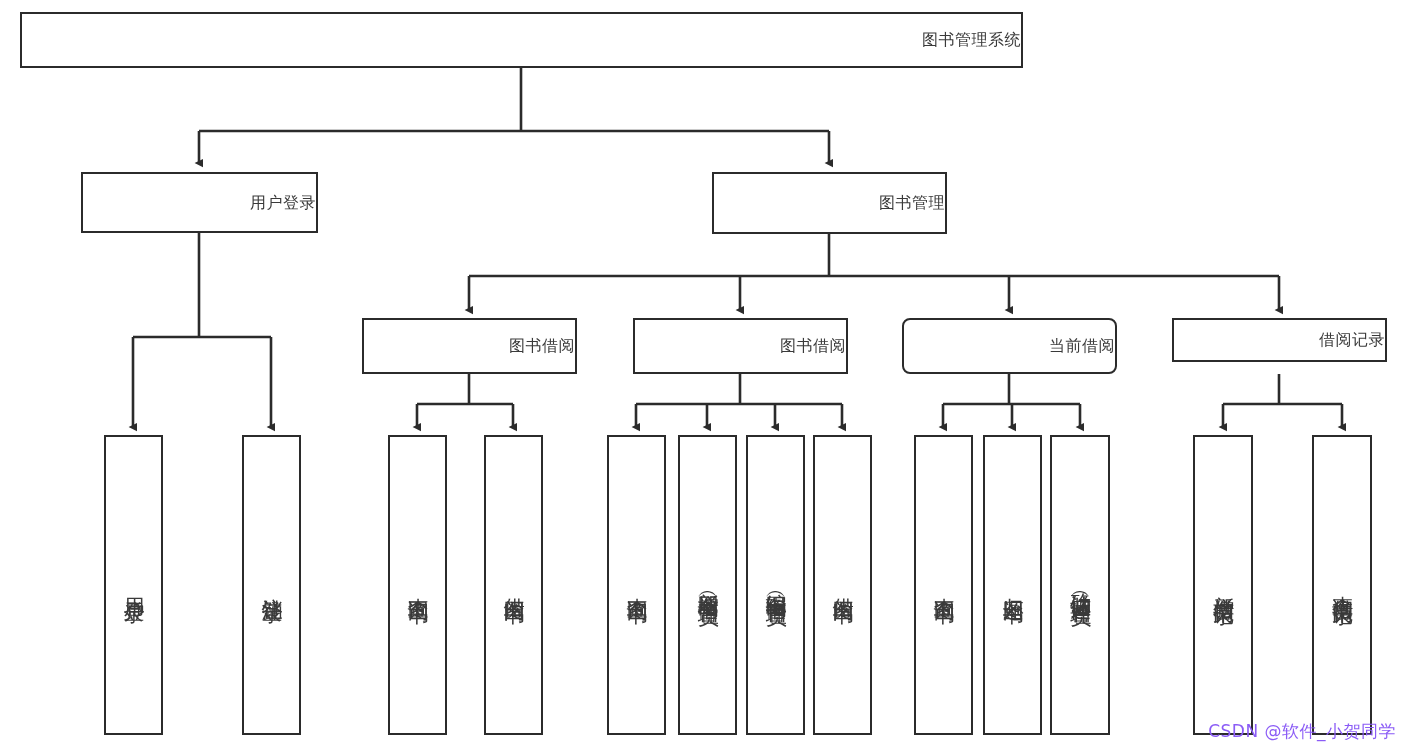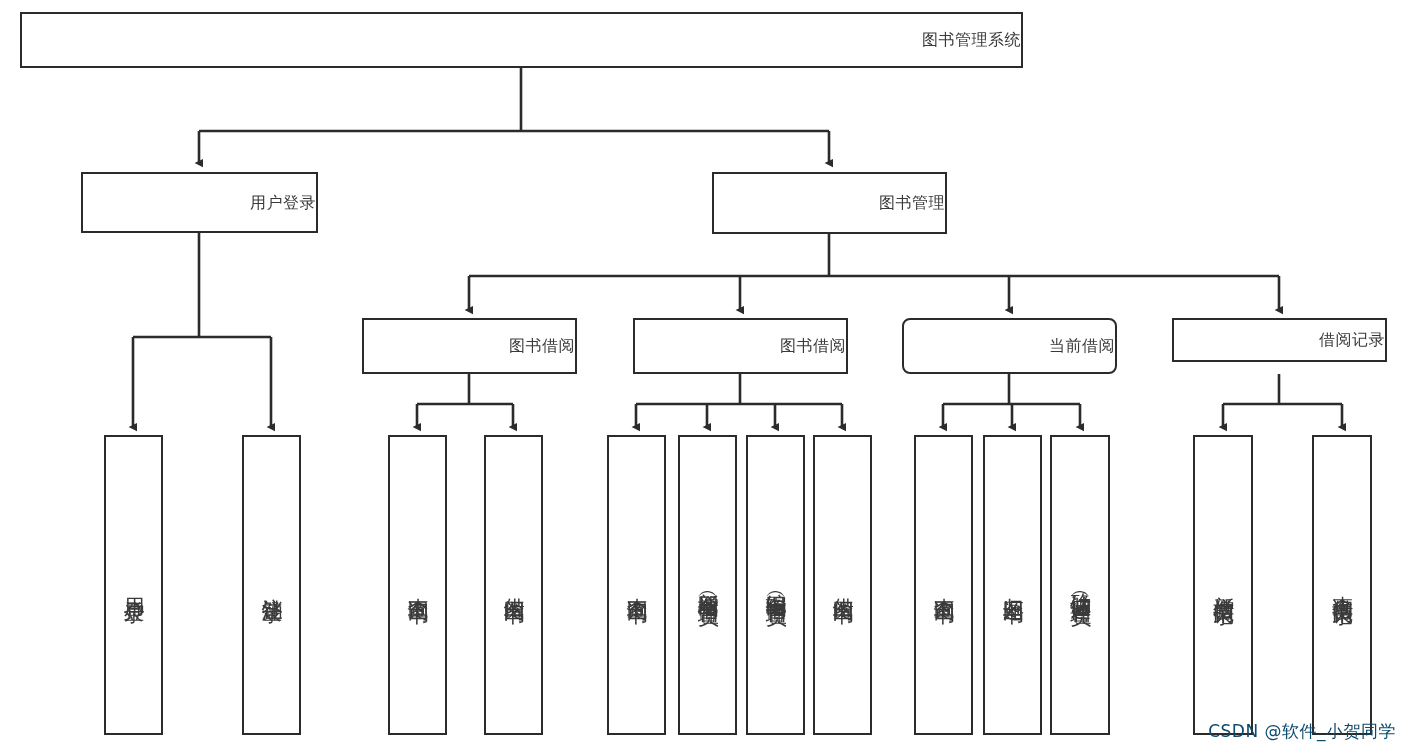--- a/index.html
+++ b/index.html
@@ -56,21 +56,21 @@
     text-orientation: upright;
   }
   .node .lbl {
     display: block;
   }
   #watermark {
     position: absolute;
     right: 9px;
     bottom: 4px;
     font-size: 17px;
-    color: #0c4a6e;
+    color: #8b5cf6;
     letter-spacing: 0.5px;
     white-space: nowrap;
   }
 </style>
 </head>
 <body>
 
 <div id="canvas">
 
   <svg id="edges" viewBox="0 0 1405 747">

